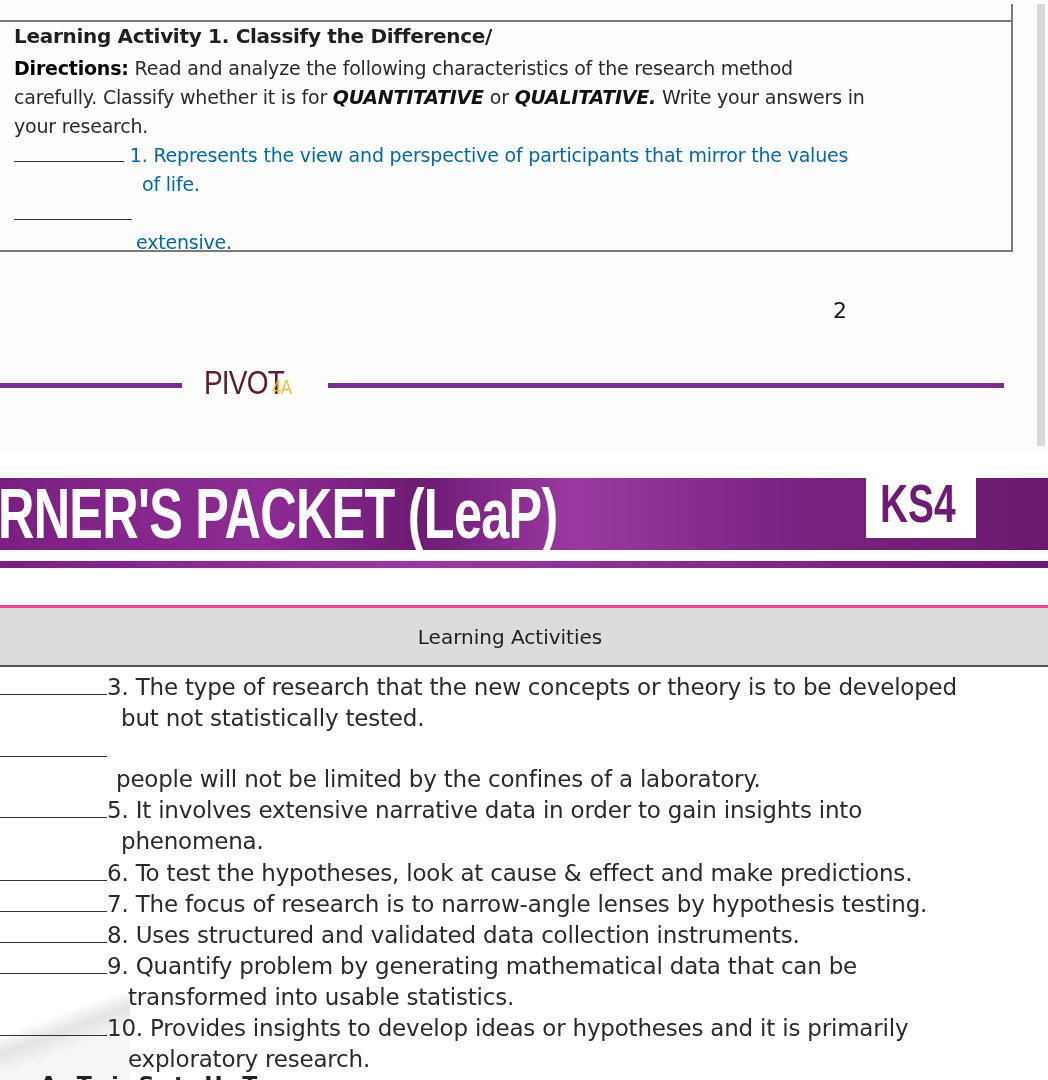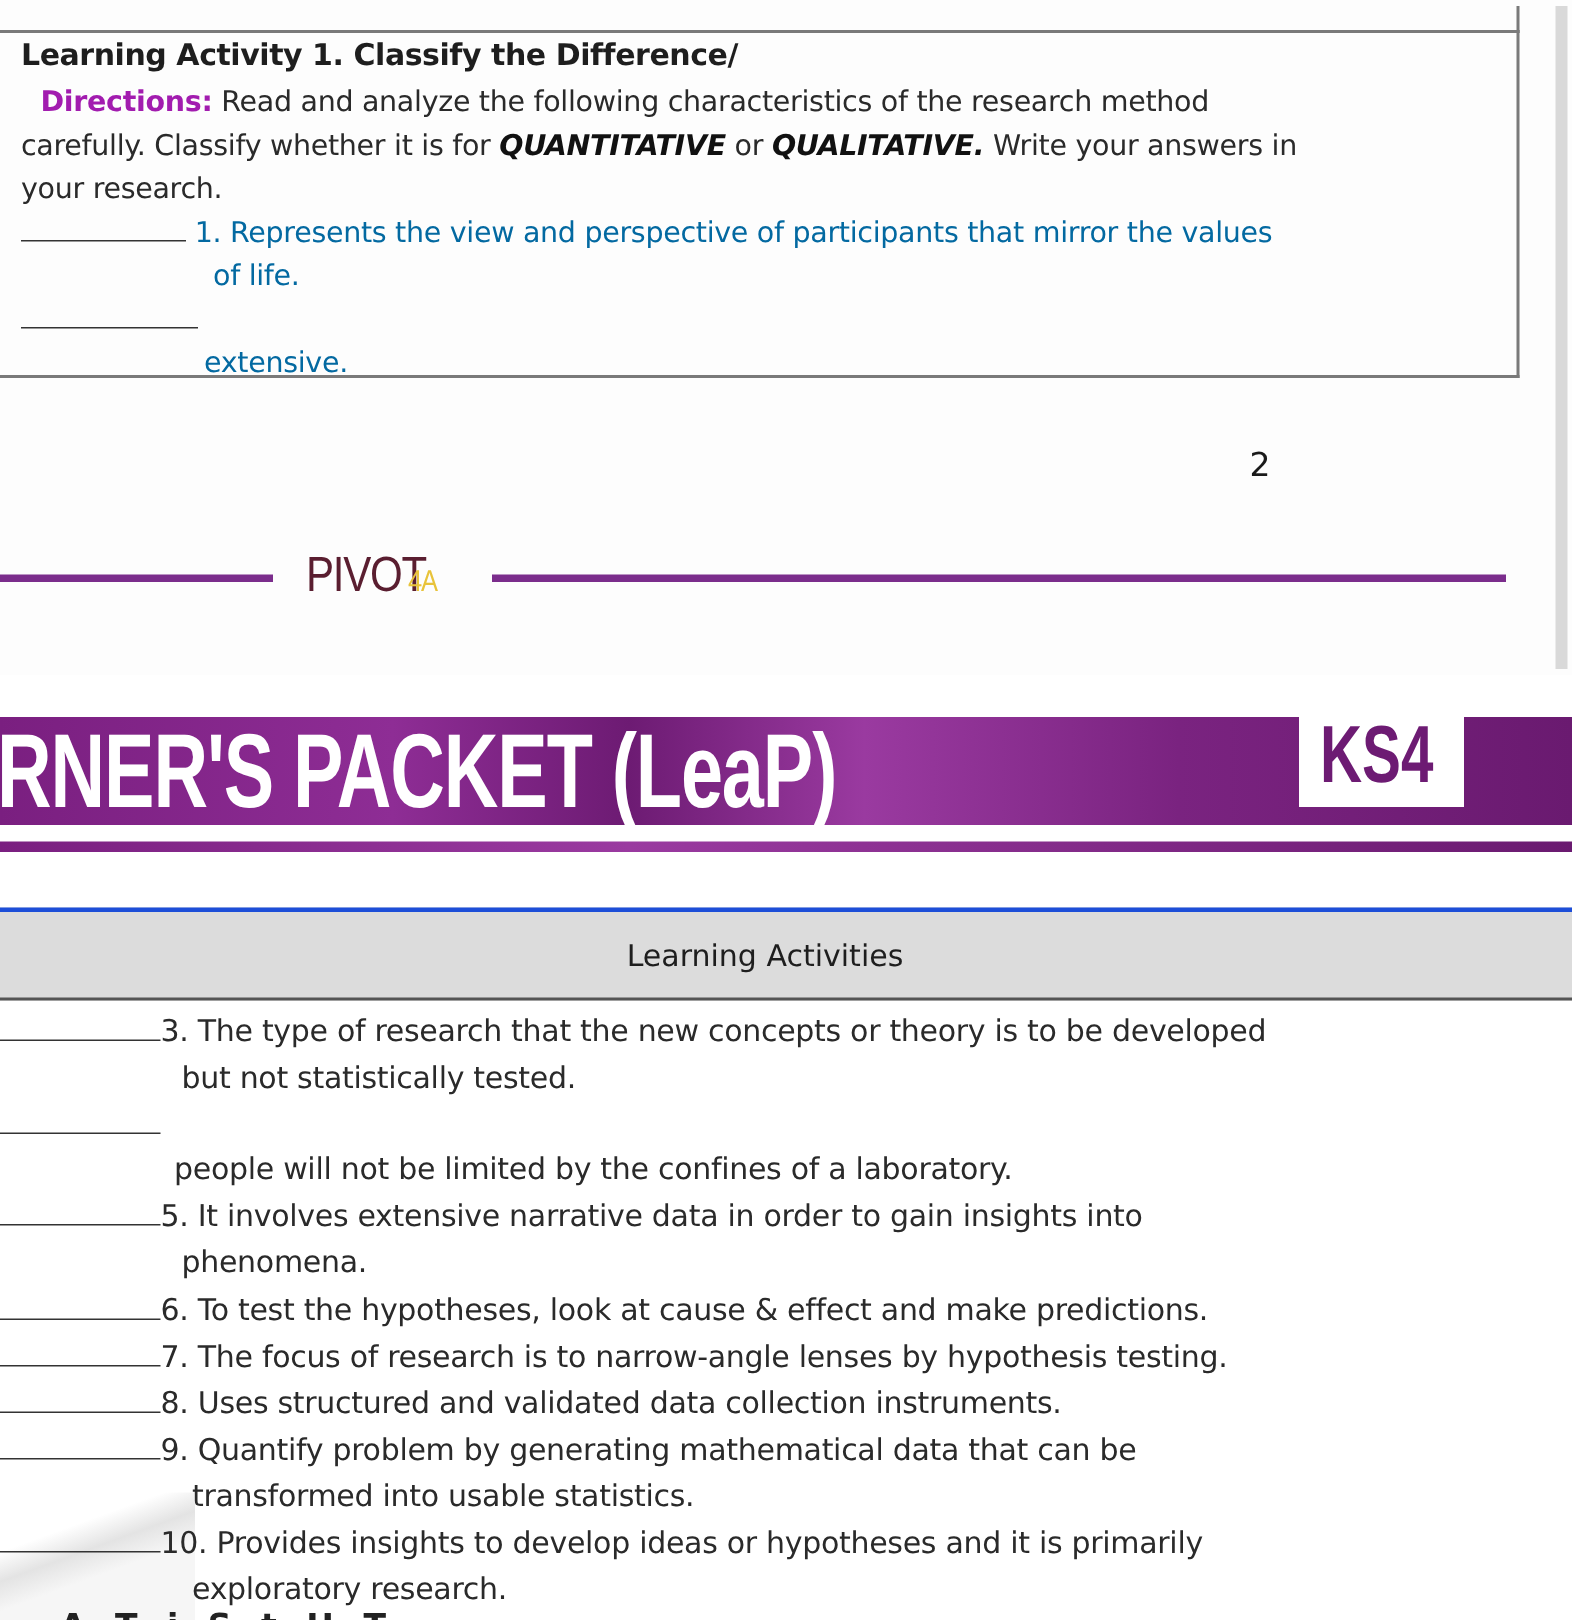--- a/index.html
+++ b/index.html
@@ -12,21 +12,21 @@
   .page1 { position:absolute; left:0; top:0; width:1048px; height:450px; background:#fdfdfd; }
   .vscroll-shadow { position:absolute; left:1037px; top:4px; width:8px; height:442px; background:#d9d9d9; }
   .box1 {
     position:absolute; left:0; top:20px; width:1013px; height:232px;
     border-top:2px solid #7a7a7a; border-right:2px solid #7a7a7a; border-bottom:2px solid #7a7a7a;
     box-sizing:border-box;
   }
   .box1-top-stub { position:absolute; left:1011px; top:4px; width:2px; height:18px; background:#7a7a7a; }
   .title1 { position:absolute; left:14px; top:24px; font-size:20px; font-weight:bold; letter-spacing:-0.3px; color:#1e1e1e; }
   .dir { position:absolute; left:14px; width:990px; font-size:19px; line-height:29px; color:#2a2a2a; letter-spacing:-0.2px; }
-  .dir b { color:#a21caf;margin-left:13px; }
+  .dir b { color:#000000; }
   .dir i { font-weight:bold; font-style:italic; color:#111; }
   .item { position:absolute; font-size:19px; line-height:29px; color:#0369a1; letter-spacing:-0.2px; }
   .blank { display:inline-block; border-bottom:1.5px solid #333; height:18px; vertical-align:baseline; }
   .pagenum { position:absolute; left:833px; top:298px; font-size:22px; color:#1a1a1a; }
   .pline-l { position:absolute; left:0; top:383px; width:182px; height:5px; background:#7b2d8c; }
   .pline-r { position:absolute; left:328px; top:383px; width:676px; height:5px; background:#7b2d8c; }
   .pivot { position:absolute; left:204px; top:364px; font-size:33px; font-family:"Liberation Sans", sans-serif; color:#5a1e30; letter-spacing:-1px; transform:scaleX(0.85); transform-origin:left; }
   .pivot .four { color:#e8c33a; }
   
   .banner {
@@ -37,24 +37,24 @@
     position:absolute; left:-2px; top:478px; font-family:"Liberation Sans", sans-serif;
     font-weight:bold; font-size:70px; line-height:72px; color:#fff; letter-spacing:-1px;
     transform:scaleX(0.72); transform-origin:left; white-space:nowrap;
   }
   .ks4-box { position:absolute; left:866px; top:478px; width:110px; height:60px; background:#fff; }
   .ks4 { position:absolute; left:880px; top:472px; font-family:"Liberation Sans", sans-serif; font-weight:bold; font-size:54px; color:#6d1b73; transform:scaleX(0.72); transform-origin:left; }
   .banner-strip { position:absolute; left:0; top:561px; width:1048px; height:7px; background:linear-gradient(90deg,#7a1f80,#9a3aa0 40%,#6a1a70); }
   
   .la-head {
     position:absolute; left:0; top:605px; width:1048px; height:62px; background:#dcdcdc;
-    border-top:3px solid #1d4ed8; border-bottom:2px solid #555; box-sizing:border-box;
+    border-top:3px solid #ec4899; border-bottom:2px solid #555; box-sizing:border-box;
   }
   .la-head span { position:absolute; left:0; width:1020px; text-align:center; top:17px; font-size:20px; color:#1e1e1e; }
-  .item2 { position:absolute; font-size:20px; line-height:31px; color:#2a2a2a; letter-spacing:-0.2px; white-space:nowrap; }
+  .item2 { position:absolute; font-size:23px; line-height:31px; color:#2a2a2a; letter-spacing:-0.2px; white-space:nowrap; }
   .fold { position:absolute; left:0; top:995px; width:130px; height:85px;
     background:linear-gradient(160deg, rgba(255,255,255,0) 30%, rgba(200,200,200,0.5) 45%, rgba(240,240,240,0.6) 60%); }
   .cut { position:absolute; left:40px; top:1072px; font-size:22px; font-weight:bold; color:#222; letter-spacing:6px; }
 </style>
 </head>
 <body>
 
 <div class="page1">
   <div class="vscroll-shadow"></div>
   <div class="box1-top-stub"></div>

